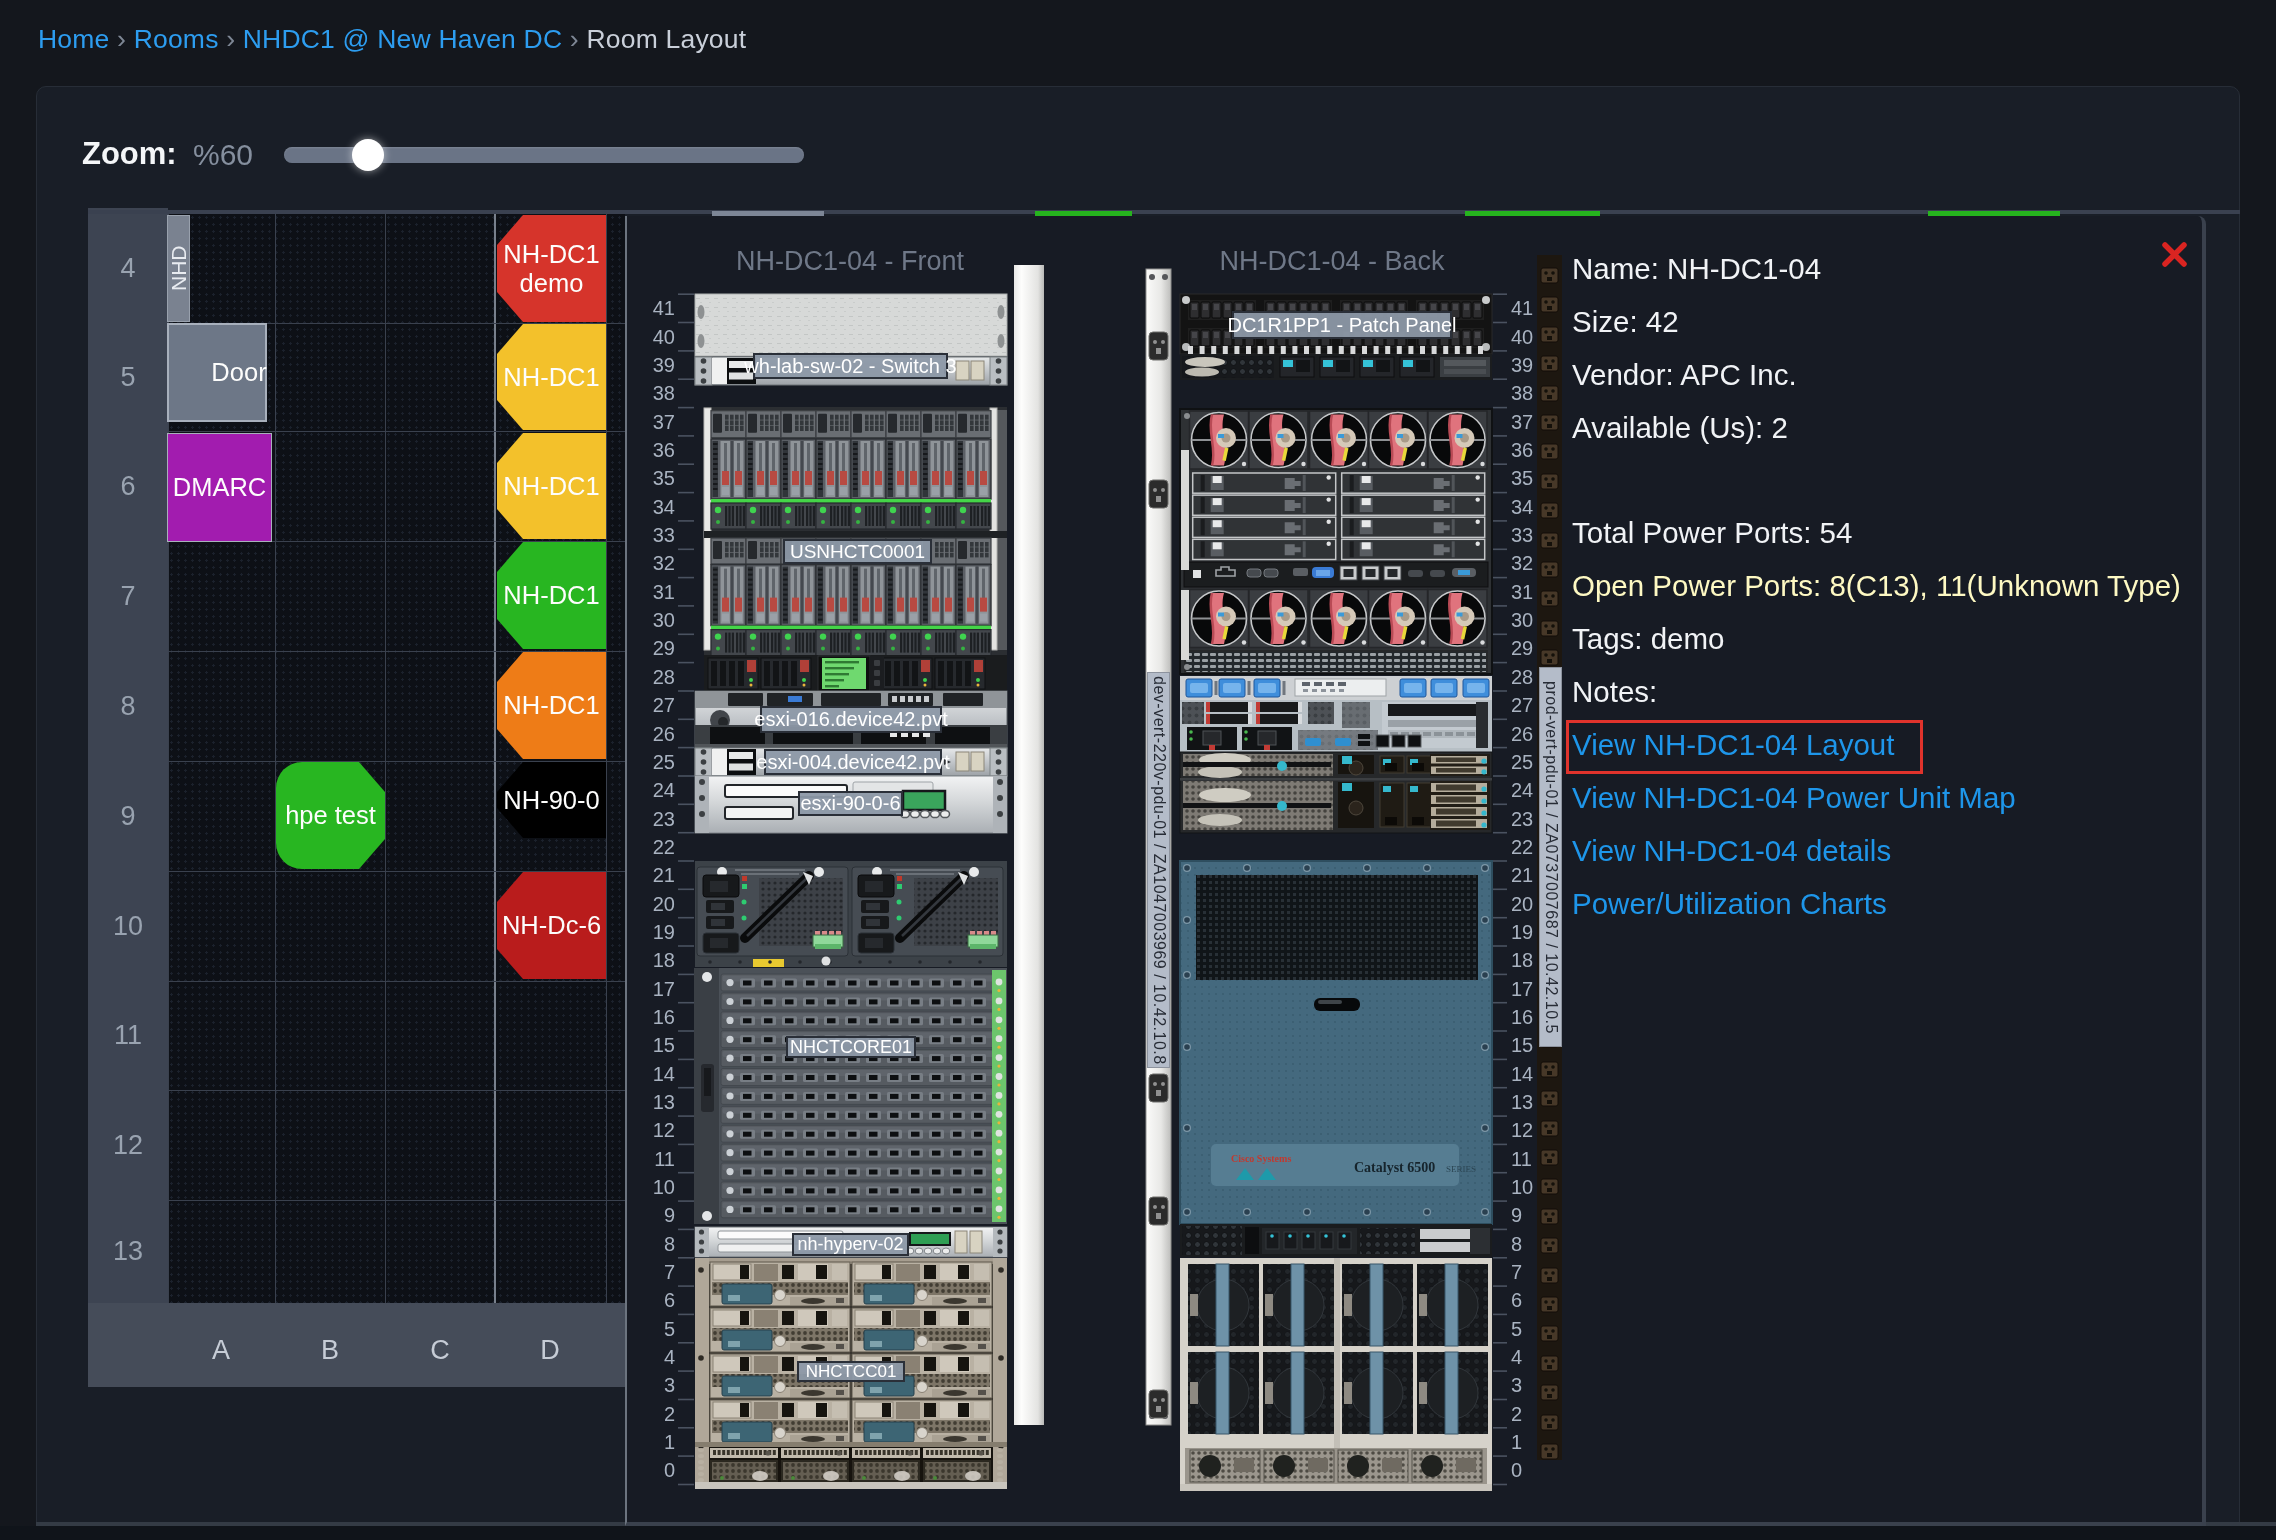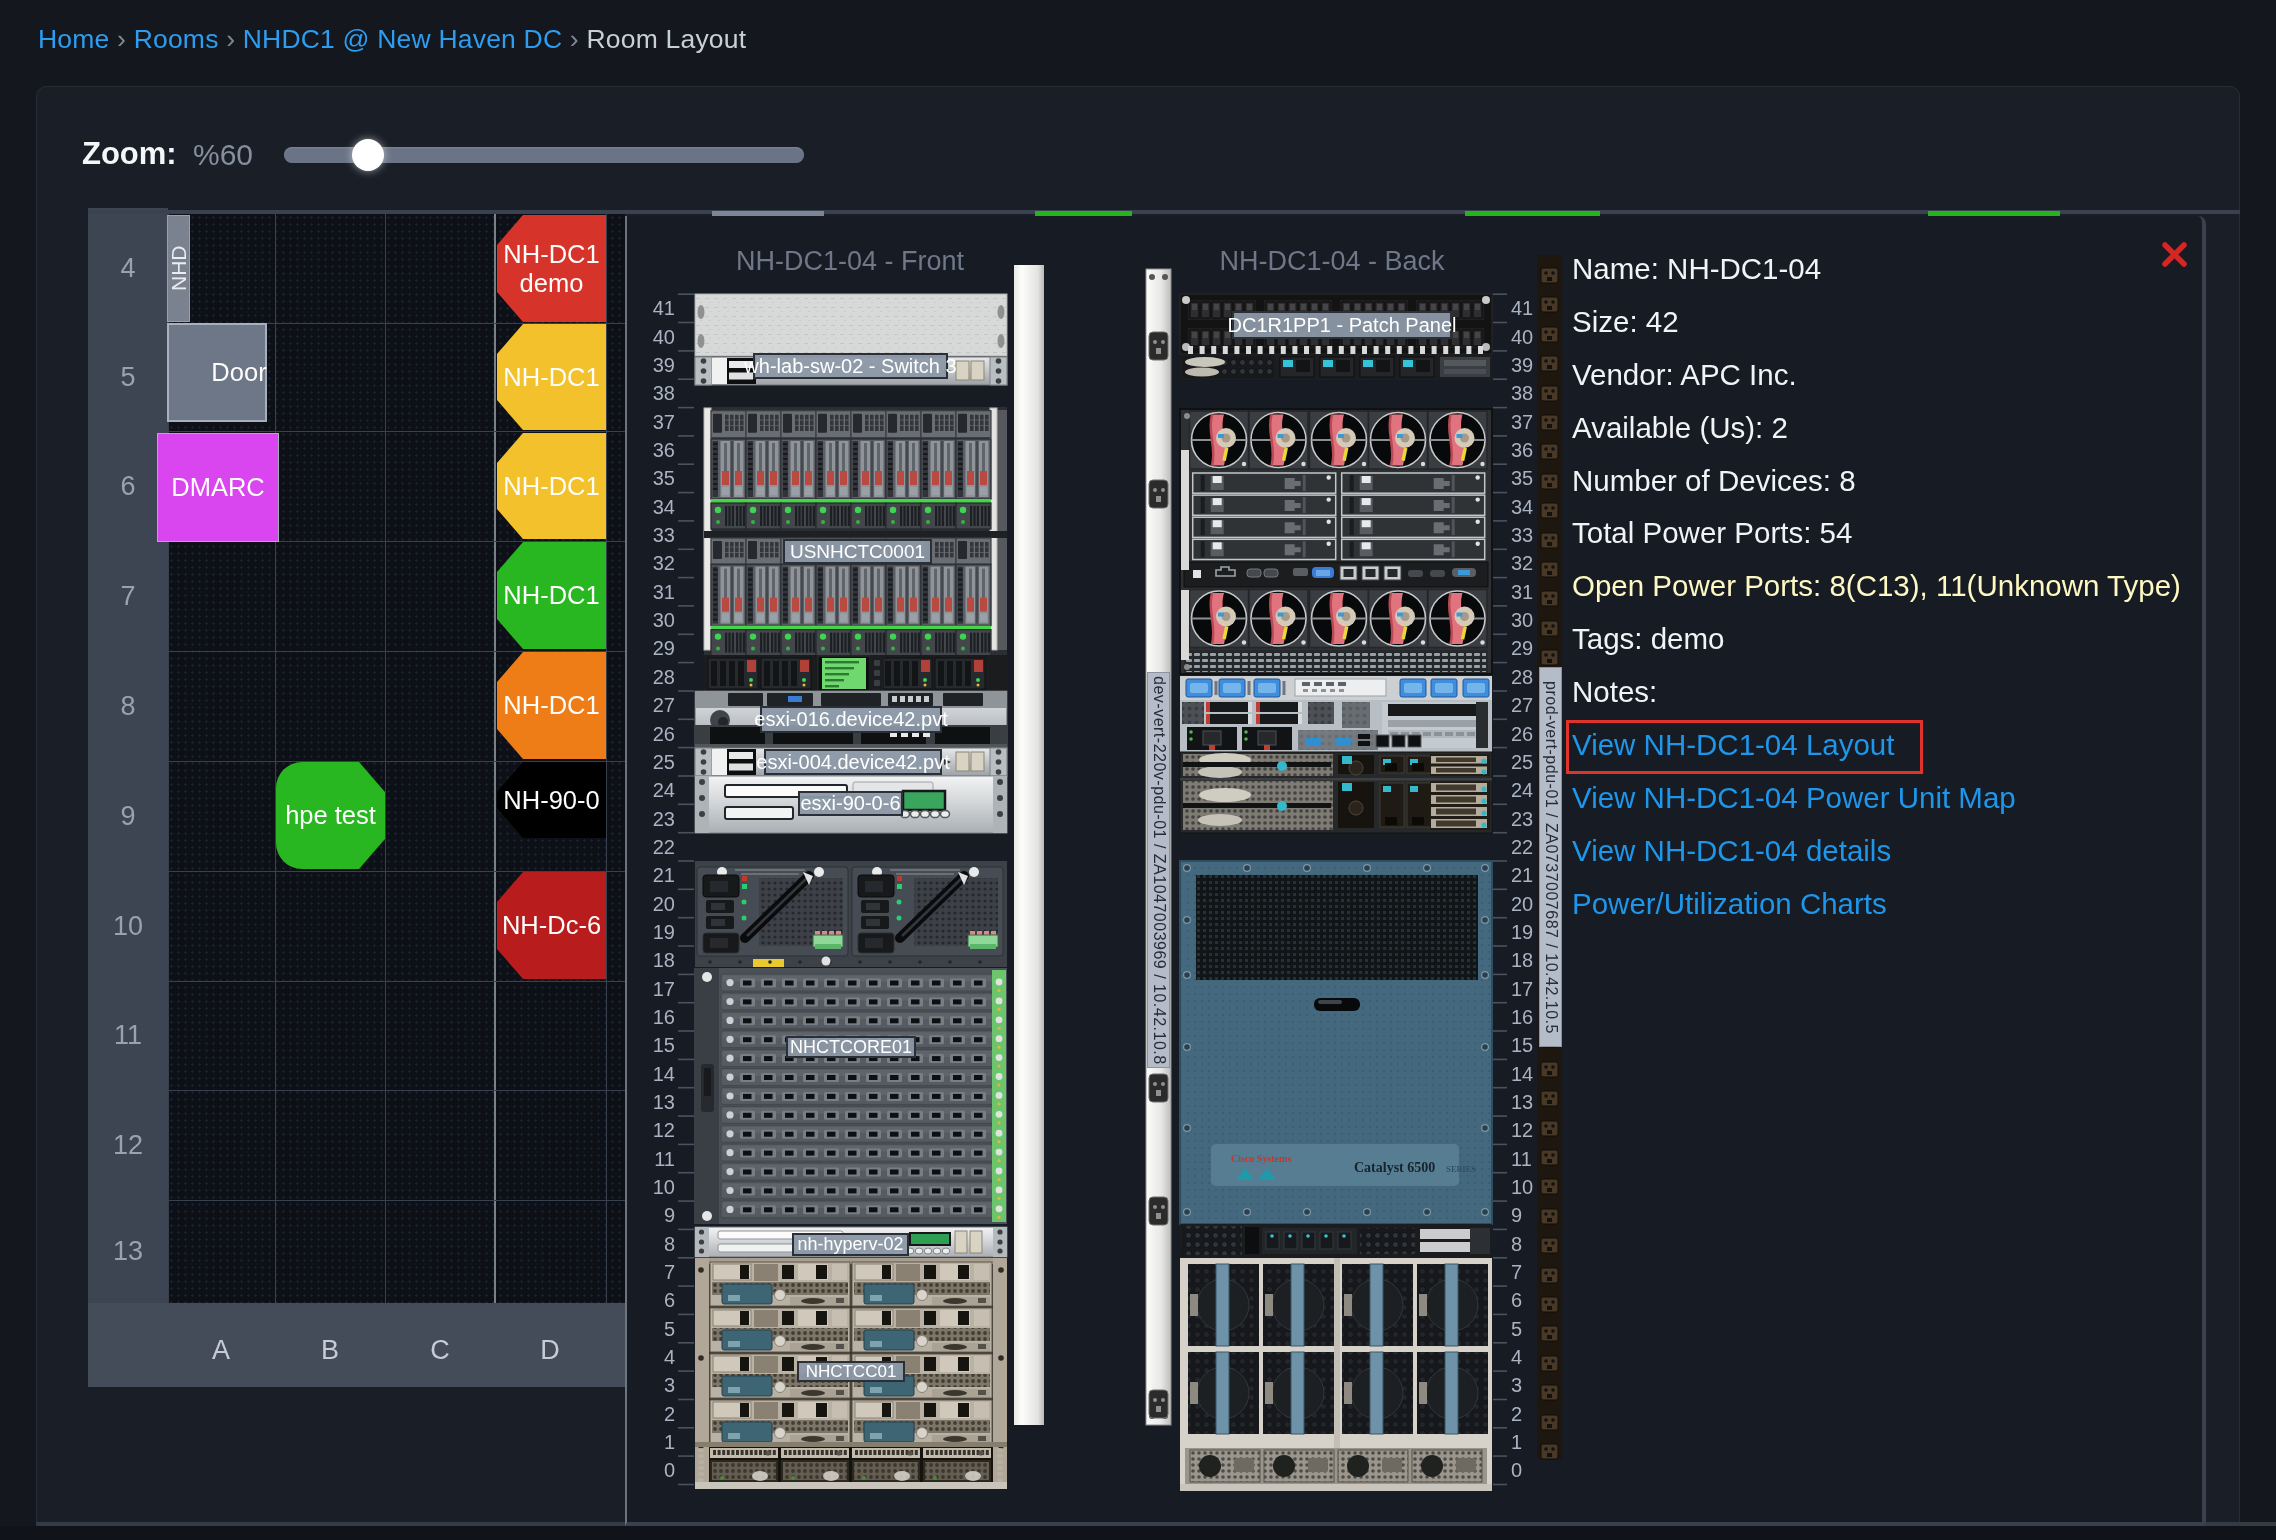--- a/index.html
+++ b/index.html
@@ -64,21 +64,21 @@
 <div class="tile" style="left:497px;top:215px;width:109px;height:107px;background:#d6342b;clip-path:polygon(26px 0,100% 0,100% 100%,26px 100%,0 calc(100% - 30px),0 30px);">NH-DC1<br>demo</div>
 <div class="tile" style="left:497px;top:324px;width:109px;height:106px;background:#f3c12b;clip-path:polygon(26px 0,100% 0,100% 100%,26px 100%,0 calc(100% - 30px),0 30px);">NH-DC1</div>
 <div class="tile" style="left:497px;top:433px;width:109px;height:106px;background:#f3c12b;clip-path:polygon(26px 0,100% 0,100% 100%,26px 100%,0 calc(100% - 30px),0 30px);">NH-DC1</div>
 <div class="tile" style="left:497px;top:542px;width:109px;height:107px;background:#28b621;clip-path:polygon(26px 0,100% 0,100% 100%,26px 100%,0 calc(100% - 30px),0 30px);">NH-DC1</div>
 <div class="tile" style="left:497px;top:652px;width:109px;height:107px;background:#ee7c17;clip-path:polygon(26px 0,100% 0,100% 100%,26px 100%,0 calc(100% - 30px),0 30px);">NH-DC1</div>
 <div class="tile" style="left:497px;top:762px;width:109px;height:76px;background:#000000;clip-path:polygon(26px 0,100% 0,100% 100%,26px 100%,0 calc(100% - 30px),0 30px);">NH-90-0</div>
 <div class="tile" style="left:497px;top:872px;width:109px;height:107px;background:#b91c1c;clip-path:polygon(26px 0,100% 0,100% 100%,26px 100%,0 calc(100% - 30px),0 30px);">NH-Dc-6</div>
 <div class="tile" style="left:276px;top:762px;width:109px;height:107px;background:#28b621;clip-path:polygon(0 0,calc(100% - 26px) 0,100% 30px,100% calc(100% - 30px),calc(100% - 26px) 100%,0 100%);border-radius:26px;">hpe test</div>
 <div class="abs" style="left:167px;top:215px;width:23px;height:107px;background:#7a8290;color:#e9ecf1;font-size:21px;writing-mode:vertical-rl;transform:rotate(180deg);display:flex;align-items:center;justify-content:center;z-index:5;border:1px solid #99a1ad;">NHD</div>
 <div class="tile" style="left:167px;top:323px;width:100px;height:99px;background:#6d7787;border:2px solid #a8b0bc;padding-left:44px;">Door</div>
-<div class="tile" style="left:157px;top:433px;width:122px;height:109px;background:#d946ef;border:1.5px solid #a8b0bc;">DMARC</div>
+<div class="tile" style="left:167px;top:433px;width:105px;height:109px;background:#a21caf;border:1.5px solid #a8b0bc;">DMARC</div>
 <div class="abs" style="left:36px;top:1522px;width:2240px;height:4px;background:#343b45;z-index:9;"></div>
 <div class="abs" style="left:0px;top:1526px;width:2276px;height:14px;background:#10141a;z-index:9;"></div>
 <div class="abs" style="left:625px;top:216px;width:1581px;height:1310px;background:#171b24;border-right:4px solid #3a414d;border-bottom:4px solid #3a414d;border-left:2px solid #6c747f;border-radius:0 8px 0 0;z-index:10;"></div>
 <div class="abs" style="left:700px;top:246px;width:300px;text-align:center;font-size:27px;color:#6f7888;z-index:20;">NH-DC1-04 - Front</div>
 <div class="abs" style="left:1182px;top:246px;width:300px;text-align:center;font-size:27px;color:#6f7888;z-index:20;">NH-DC1-04 - Back</div>
 <svg class="abs" style="left:640px;top:250px;z-index:20;" width="410" height="1245" viewBox="0 0 410 1245">
       <defs>
 <pattern id="pfPerf" width="6" height="6" patternUnits="userSpaceOnUse">
           <rect width="6" height="6" fill="#3d4147"></rect>
           <circle cx="3" cy="3" r="1.6" fill="#24272b"></circle>
@@ -2648,21 +2648,20 @@
 <div class="dlabel" style="left:786px;top:1036px;width:130px;height:22px;font-size:18px;">NHCTCORE01</div>
 <div class="dlabel" style="left:792px;top:1233px;width:117px;height:23px;font-size:18px;">nh-hyperv-02</div>
 <div class="dlabel" style="left:797px;top:1361px;width:108px;height:21px;font-size:17px;">NHCTCC01</div>
 <div class="dlabel" style="left:1232px;top:311px;width:220px;height:28px;font-size:20px;">DC1R1PP1 - Patch Panel</div>
 <div class="vlabel" style="left:1147px;top:672px;width:23px;height:396px;">dev-vert-220v-pdu-01 / ZA1047003969 / 10.42.10.8</div>
 <div class="vlabel" style="left:1539px;top:667px;width:23px;height:380px;">prod-vert-pdu-01 / ZA0737007687 / 10.42.10.5</div>
 <div class="abs" style="left:1572px;top:242px;height:53px;line-height:53px;font-size:29.5px;color:#f1f3f6;z-index:25;white-space:nowrap;">Name: NH-DC1-04</div>
 <div class="abs" style="left:1572px;top:295px;height:53px;line-height:53px;font-size:29.5px;color:#f1f3f6;z-index:25;white-space:nowrap;">Size: 42</div>
 <div class="abs" style="left:1572px;top:348px;height:53px;line-height:53px;font-size:29.5px;color:#f1f3f6;z-index:25;white-space:nowrap;">Vendor: APC Inc.</div>
 <div class="abs" style="left:1572px;top:401px;height:53px;line-height:53px;font-size:29.5px;color:#f1f3f6;z-index:25;white-space:nowrap;">Available (Us): 2</div>
-<div class="abs" style="left:1572px;top:454px;height:53px;line-height:53px;font-size:29.5px;color:#f1f3f6;z-index:25;white-space:nowrap;">Number of Devices: 8</div>
 <div class="abs" style="left:1572px;top:506px;height:53px;line-height:53px;font-size:29.5px;color:#f1f3f6;z-index:25;white-space:nowrap;">Total Power Ports: 54</div>
 <div class="abs" style="left:1572px;top:559px;height:53px;line-height:53px;font-size:29.5px;color:#fef9c3;z-index:25;white-space:nowrap;">Open Power Ports: 8(C13), 11(Unknown Type)</div>
 <div class="abs" style="left:1572px;top:612px;height:53px;line-height:53px;font-size:29.5px;color:#f1f3f6;z-index:25;white-space:nowrap;">Tags: demo</div>
 <div class="abs" style="left:1572px;top:665px;height:53px;line-height:53px;font-size:29.5px;color:#f1f3f6;z-index:25;white-space:nowrap;">Notes:</div>
 <div class="abs" style="left:1572px;top:718px;height:53px;line-height:53px;font-size:29.5px;color:#1e96ea;z-index:25;white-space:nowrap;">View NH-DC1-04 Layout</div>
 <div class="abs" style="left:1572px;top:771px;height:53px;line-height:53px;font-size:29.5px;color:#1e96ea;z-index:25;white-space:nowrap;">View NH-DC1-04 Power Unit Map</div>
 <div class="abs" style="left:1572px;top:824px;height:53px;line-height:53px;font-size:29.5px;color:#1e96ea;z-index:25;white-space:nowrap;">View NH-DC1-04 details</div>
 <div class="abs" style="left:1572px;top:877px;height:53px;line-height:53px;font-size:29.5px;color:#1e96ea;z-index:25;white-space:nowrap;">Power/Utilization Charts</div>
 <div class="abs" style="left:1566px;top:720px;width:357px;height:54px;border:3px solid #e0332c;z-index:26;"></div>
 <svg class="abs" style="left:2160px;top:240px;z-index:26;" width="29" height="29" viewBox="0 0 29 29">

